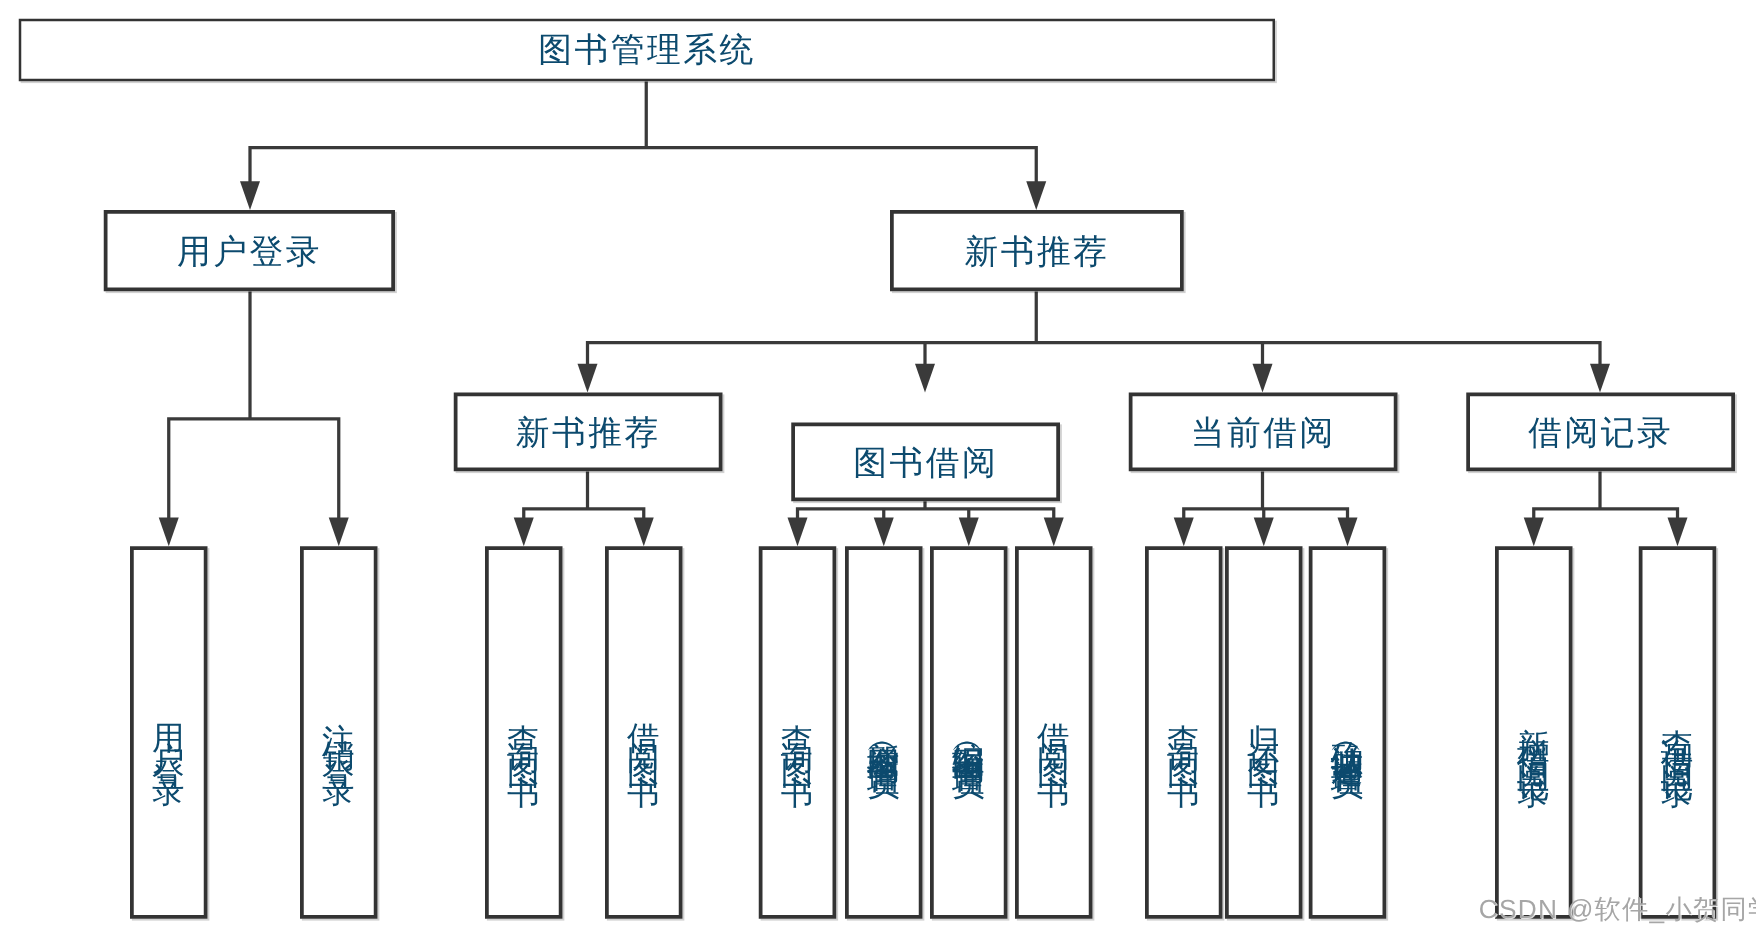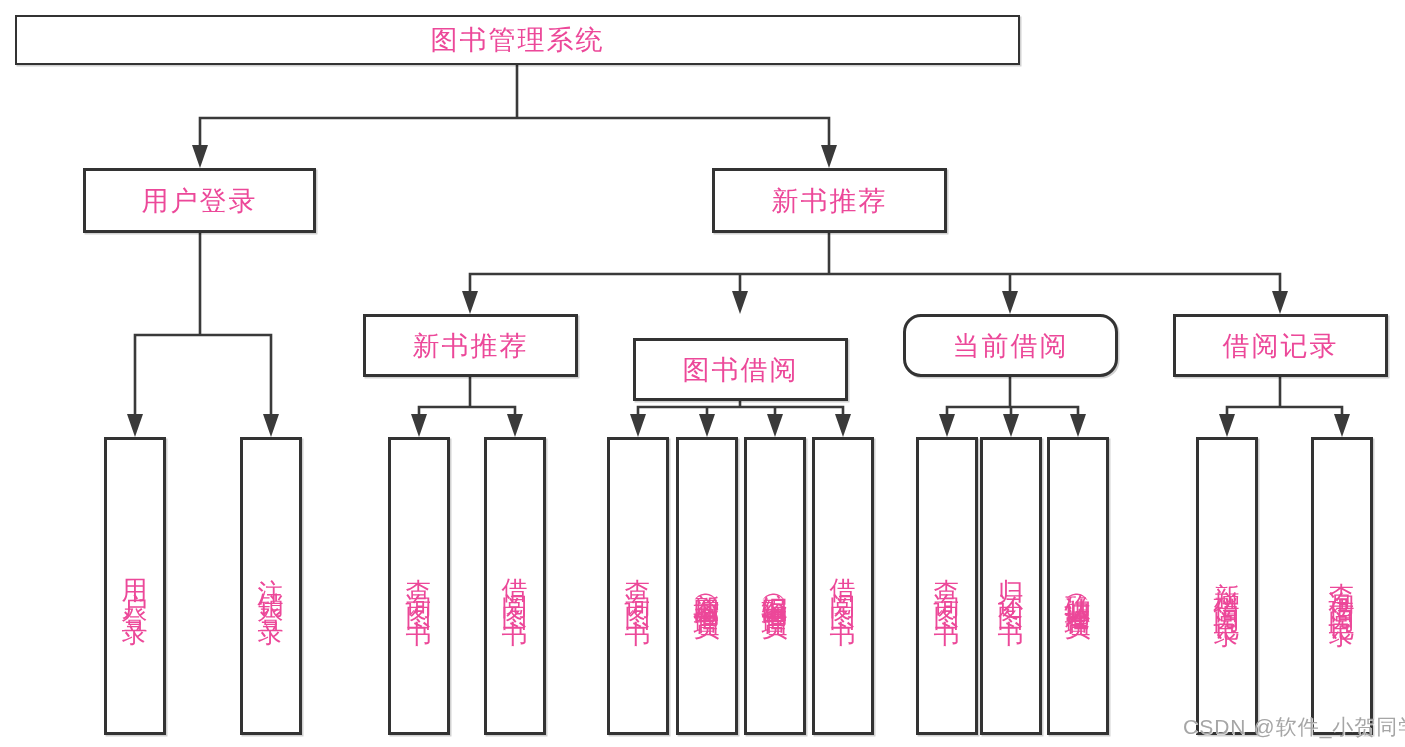--- a/index.html
+++ b/index.html
@@ -15,21 +15,21 @@
     position: absolute;
     left: 0; top: 0;
     width: 1405px; height: 747px;
     pointer-events: none;
   }
   .node {
     position: absolute;
     box-sizing: border-box;
     background: #ffffff;
     border: 3px solid #333333;
-    color: #ec4899;
+    color: #0c4a6e;
     display: flex;
     align-items: center;
     justify-content: center;
     box-shadow: 1.5px 1.5px 0 rgba(0,0,0,0.18);
   }
   .node.root { border-width: 2px; }
   .h-label {
     font-size: 27px;
     letter-spacing: 2px;
     white-space: nowrap;
@@ -53,21 +53,21 @@
     z-index: 5;
     text-shadow: 1px 1px 0 rgba(255,255,255,0.8);
   }
   
   .n-root   { left: 15px;  top: 15px;  width: 1005px; height: 50px; }
   .n-login  { left: 83px;  top: 168px; width: 233px;  height: 65px; }
   .n-mgmt   { left: 712px; top: 168px; width: 235px;  height: 65px; }
   .n-l3     { top: 314px;  height: 63px; width: 215px; }
   .n-nbr    { left: 363px; }
   .n-bb     { left: 633px; margin-top: 24px; }
-  .n-cb     { left: 903px; border-radius: 18px; }
+  .n-cb     { left: 903px; }
   .n-br     { left: 1173px; }
   .lf-a1 { left: 104px; }  .lf-a2 { left: 240px; }
   .lf-b1 { left: 388px; }  .lf-b2 { left: 484px; }
   .lf-c1 { left: 607px; }  .lf-c2 { left: 676px; }  .lf-c3 { left: 744px; }  .lf-c4 { left: 812px; }
   .lf-d1 { left: 916px; }  .lf-d2 { left: 980px; }  .lf-d3 { left: 1047px; }
   .lf-e1 { left: 1196px; } .lf-e2 { left: 1311px; }
 </style>
 </head>
 <body>
 

